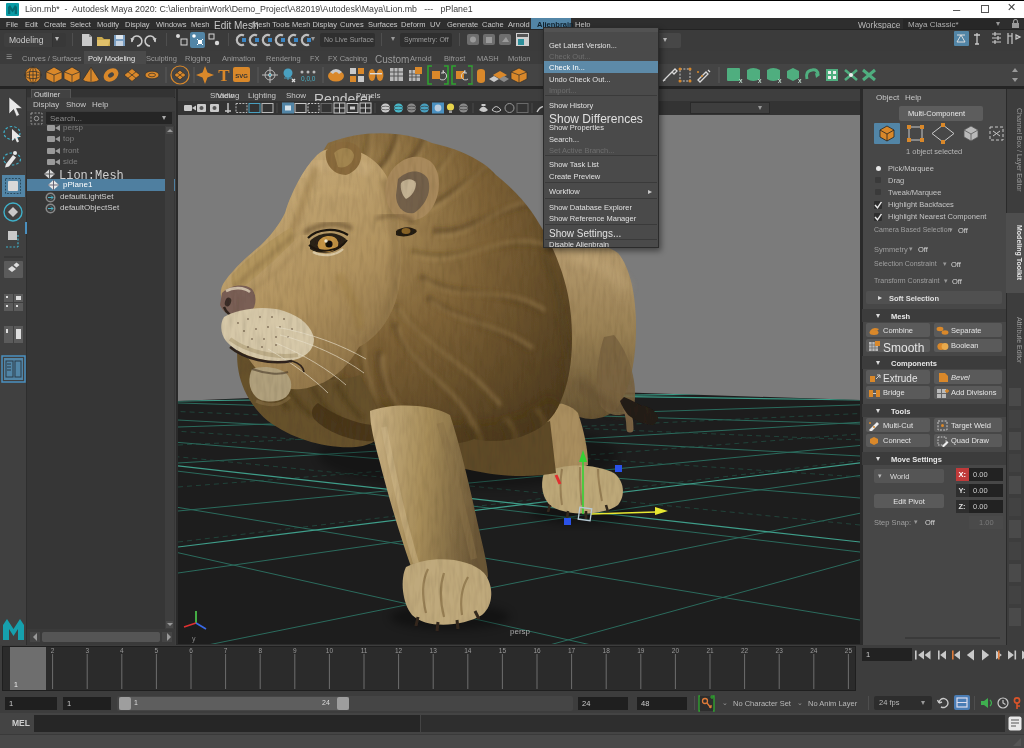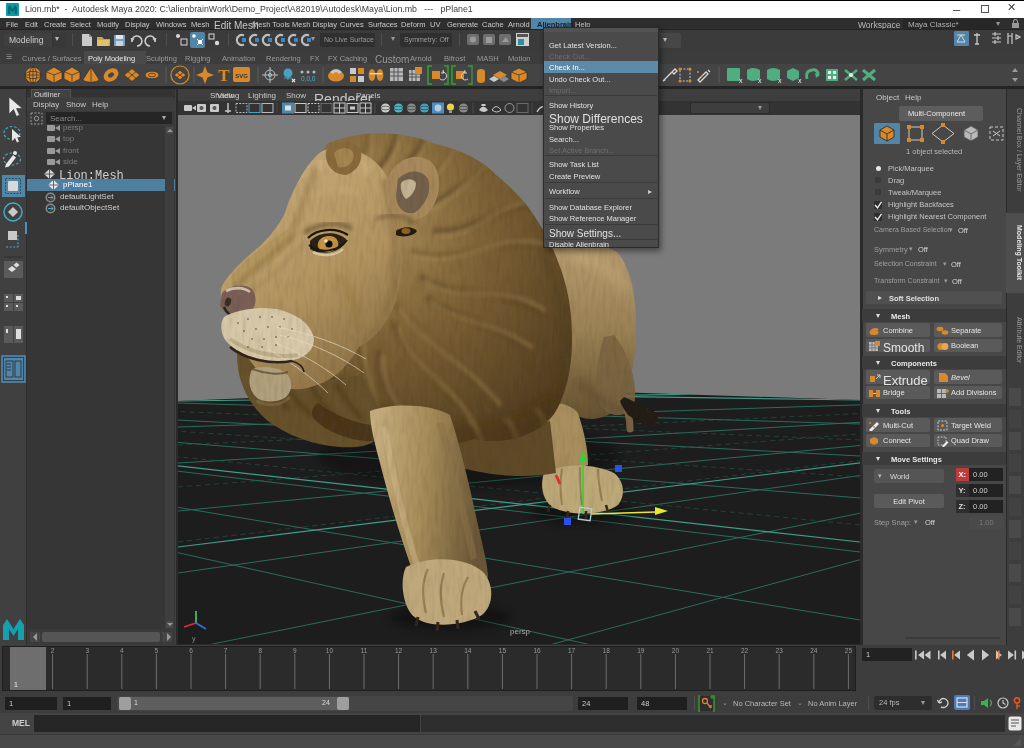--- a/index.html
+++ b/index.html
@@ -850,21 +850,21 @@
   </svg>
 <div class="tx" style="left:951px;top:341.0px;font-size:7.5px;color:#e4e4e4;">Boolean</div>
 <div class="abs" style="left:862px;top:356px;width:144px;height:13px;background:#3c3c3c"></div>
 <div class="tx" style="left:876px;top:358px;font-size:8px;color:#ddd;">▾</div>
 <div class="tx" style="left:891px;top:358.5px;font-size:7.5px;color:#e8e8e8;font-weight:bold">Components</div>
 <div class="abs" style="left:866px;top:370px;width:64px;height:13.5px;background:#5a5a5a;border-radius:2px"></div>
 <svg class="abs" style="left:868px;top:371px" width="13" height="12">
     <rect x="2" y="5" width="5" height="6" fill="#d9882a"></rect>
     <path d="M8 8 l4 -4 m0 3 v-3 h-3" stroke="#ccc" fill="none"></path>
   </svg>
-<div class="tx" style="left:883px;top:372.5px;font-size:13px;color:#e4e4e4;">Extrude</div>
+<div class="tx" style="left:883px;top:372.5px;font-size:10px;color:#e4e4e4;">Extrude</div>
 <div class="abs" style="left:934px;top:370px;width:68px;height:13.5px;background:#5a5a5a;border-radius:2px"></div>
 <svg class="abs" style="left:936px;top:371px" width="13" height="12">
     <path d="M3 2 h6 l3 3 v6 h-9 z" fill="#d9882a"></path>
   </svg>
 <div class="tx" style="left:951px;top:372.5px;font-size:7.5px;color:#e4e4e4;font-style:italic;">Bevel</div>
 <div class="abs" style="left:866px;top:385.5px;width:64px;height:13.5px;background:#5a5a5a;border-radius:2px"></div>
 <svg class="abs" style="left:868px;top:386.5px" width="13" height="12">
     <path d="M1 3 h4 v7 h-4 z M8 3 h4 v7 h-4 z" fill="#d9882a"></path>
     <path d="M5 6.5 h3" stroke="#ccc"></path>
   </svg>

